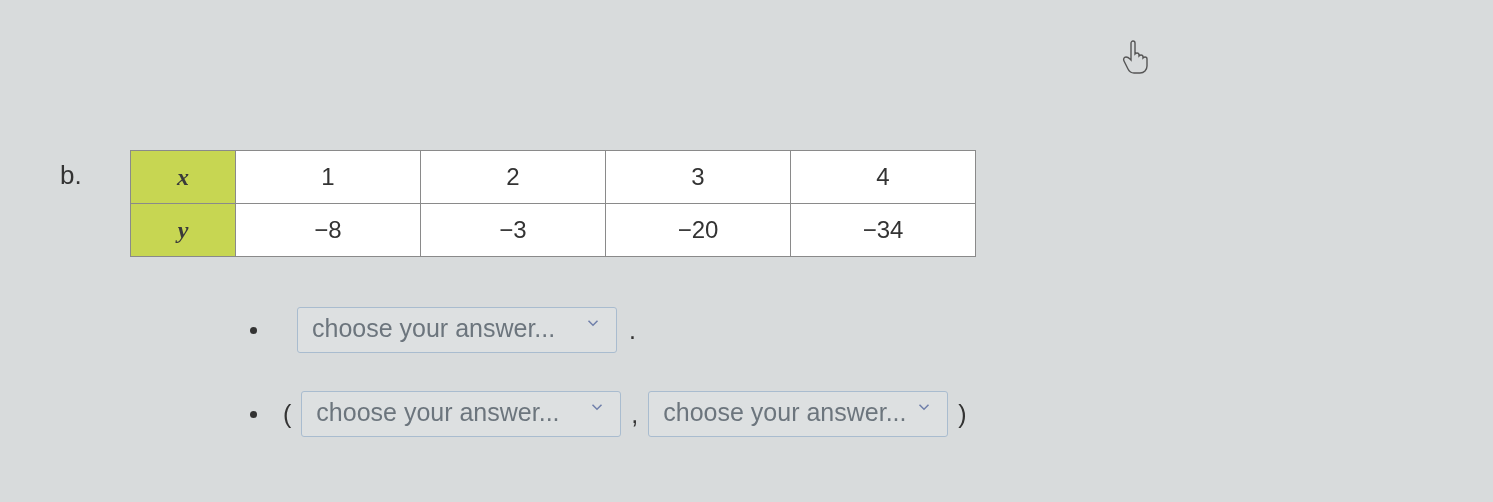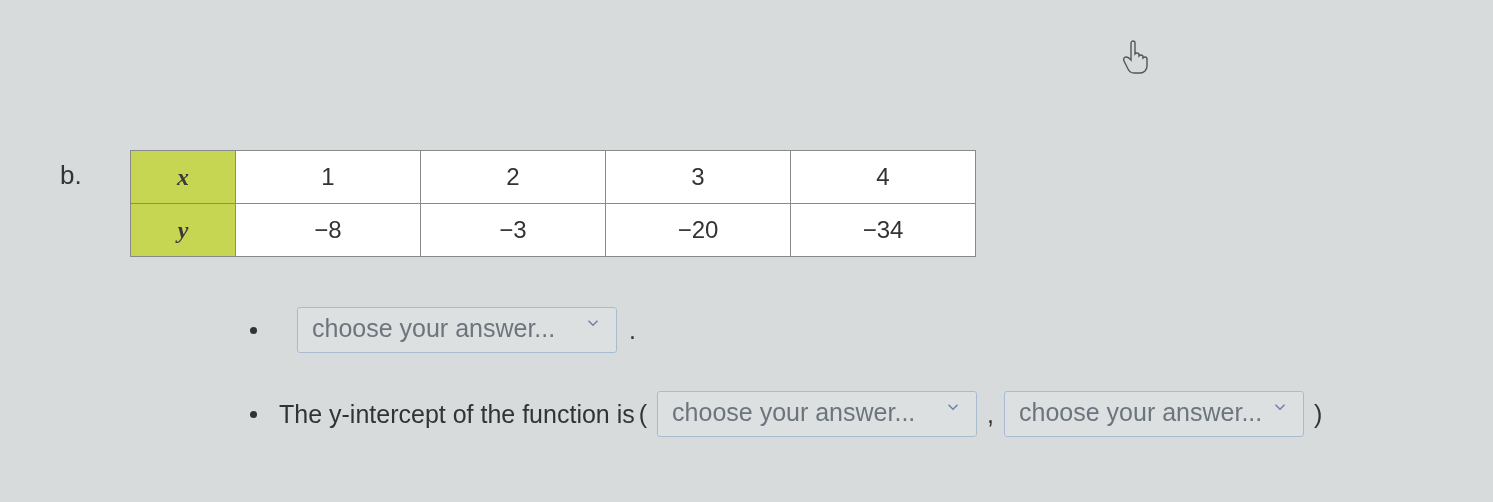--- a/index.html
+++ b/index.html
@@ -144,21 +144,20 @@
         <span>choose your answer...</span>
         <svg class="chev" width="18" height="18" viewBox="0 0 24 24">
             <path d="M6 9l6 6 6-6" fill="none" stroke="currentColor" stroke-width="2"></path>
           </svg>
       </span>
       <span class="period">.</span>
     </div>
 
     <div class="bullet-row">
       <span class="bullet"></span>
-      <span>The y-intercept of the function is</span>
       <span class="paren">(</span>
       <span class="dropdown">
         <span>choose your answer...</span>
         <svg class="chev" width="18" height="18" viewBox="0 0 24 24">
             <path d="M6 9l6 6 6-6" fill="none" stroke="currentColor" stroke-width="2"></path>
           </svg>
       </span>
       <span class="paren">,</span>
       <span class="dropdown" style="min-width:300px">
         <span>choose your answer...</span>

